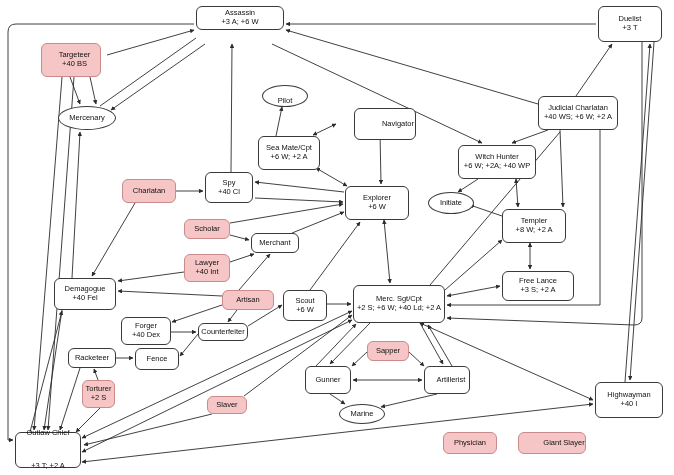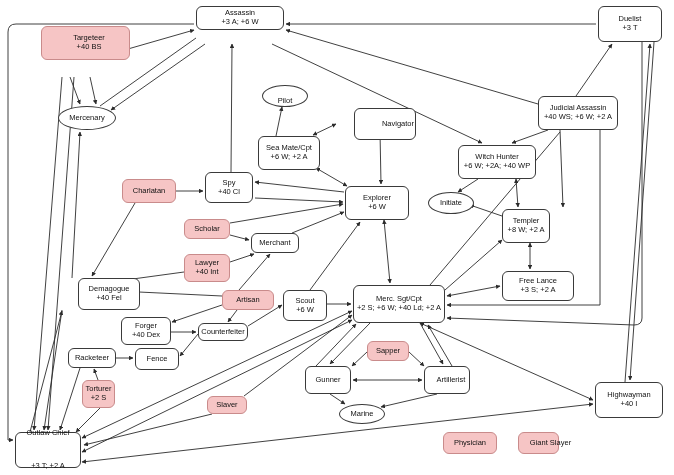--- a/index.html
+++ b/index.html
@@ -154,29 +154,29 @@
 
   <div id="node-layer">
       <div class="node" style="left: 196px; top: 6px; width: 88px; height: 24px;">
         <div class="nm">Assassin</div>
         <div class="sub">+3 A; +6 W</div>
       </div>
       <div class="node" style="left: 598px; top: 6px; width: 64px; height: 36px;">
         <div class="nm">Duelist</div>
         <div class="sub">+3 T</div>
       </div>
-      <div class="node pink" style="left: 41px; top: 26px; width: 89px; height: 34px; padding-left: 7px;">
+      <div class="node pink" style="left: 41px; top: 43px; width: 60px; height: 34px; padding-left: 7px;">
         <div class="nm">Targeteer</div>
         <div class="sub">+40 BS</div>
       </div>
       <div class="node ellipse" style="left: 58px; top: 106px; width: 58px; height: 24px;">
         <div class="nm">Mercenary</div>
       </div>
       <div class="node" style="left: 538px; top: 96px; width: 80px; height: 34px;">
-        <div class="nm">Judicial Assassin</div>
+        <div class="nm">Judicial Charlatan</div>
         <div class="sub">+40 WS; +6 W; +2 A</div>
       </div>
       <div class="node ellipse" style="left: 262px; top: 85px; width: 46px; height: 22px; justify-content: flex-end;">
         <div class="nm">Pilot</div>
       </div>
       <div class="node" style="left: 354px; top: 108px; width: 62px; height: 32px; padding-left: 26px;">
         <div class="nm">Navigator</div>
       </div>
       <div class="node" style="left: 258px; top: 136px; width: 62px; height: 34px;">
         <div class="nm">Sea Mate/Cpt</div>
@@ -193,39 +193,39 @@
       <div class="node pink" style="left: 122px; top: 179px; width: 54px; height: 24px;">
         <div class="nm">Charlatan</div>
       </div>
       <div class="node" style="left: 345px; top: 186px; width: 64px; height: 34px;">
         <div class="nm">Explorer</div>
         <div class="sub">+6 W</div>
       </div>
       <div class="node ellipse" style="left: 428px; top: 192px; width: 46px; height: 22px;">
         <div class="nm">Initiate</div>
       </div>
-      <div class="node" style="left: 502px; top: 209px; width: 48px; height: 34px;">
+      <div class="node" style="left: 502px; top: 209px; width: 64px; height: 34px;">
         <div class="nm">Templer</div>
         <div class="sub">+8 W; +2 A</div>
       </div>
       <div class="node pink" style="left: 184px; top: 219px; width: 46px; height: 20px;">
         <div class="nm">Scholar</div>
       </div>
       <div class="node" style="left: 251px; top: 233px; width: 48px; height: 20px;">
         <div class="nm">Merchant</div>
       </div>
       <div class="node pink" style="left: 184px; top: 254px; width: 46px; height: 28px;">
         <div class="nm">Lawyer</div>
         <div class="sub">+40 Int</div>
       </div>
       <div class="node" style="left: 502px; top: 271px; width: 72px; height: 30px; text-align: right;">
         <div class="nm">Free Lance</div>
         <div class="sub">+3 S; +2 A</div>
       </div>
-      <div class="node" style="left: 54px; top: 278px; width: 62px; height: 32px; margin-left: 24px;">
+      <div class="node" style="left: 54px; top: 278px; width: 62px; height: 32px;">
         <div class="nm">Demagogue</div>
         <div class="sub">+40 Fel</div>
       </div>
       <div class="node pink" style="left: 222px; top: 290px; width: 52px; height: 20px;">
         <div class="nm">Artisan</div>
       </div>
       <div class="node" style="left: 283px; top: 290px; width: 44px; height: 31px;">
         <div class="nm">Scout</div>
         <div class="sub">+6 W</div>
       </div>
@@ -265,21 +265,21 @@
       <div class="node ellipse" style="left: 339px; top: 404px; width: 46px; height: 20px;">
         <div class="nm">Marine</div>
       </div>
       <div class="node" style="left: 595px; top: 382px; width: 68px; height: 36px;">
         <div class="nm">Highwayman</div>
         <div class="sub">+40 I</div>
       </div>
       <div class="node pink" style="left: 443px; top: 432px; width: 54px; height: 22px; text-align: right;">
         <div class="nm">Physician</div>
       </div>
-      <div class="node pink" style="left: 518px; top: 432px; width: 41px; height: 22px; padding-left: 24px;">
+      <div class="node pink" style="left: 518px; top: 432px; width: 68px; height: 22px; padding-left: 24px;">
         <div class="nm">Giant Slayer</div>
       </div>
       <div class="node" style="left: 15px; top: 432px; width: 66px; height: 36px; gap: 24px;">
         <div class="nm">Outlaw Chief</div>
         <div class="sub">+3 T; +2 A</div>
       </div>
     </div>
 
 </div>
 

